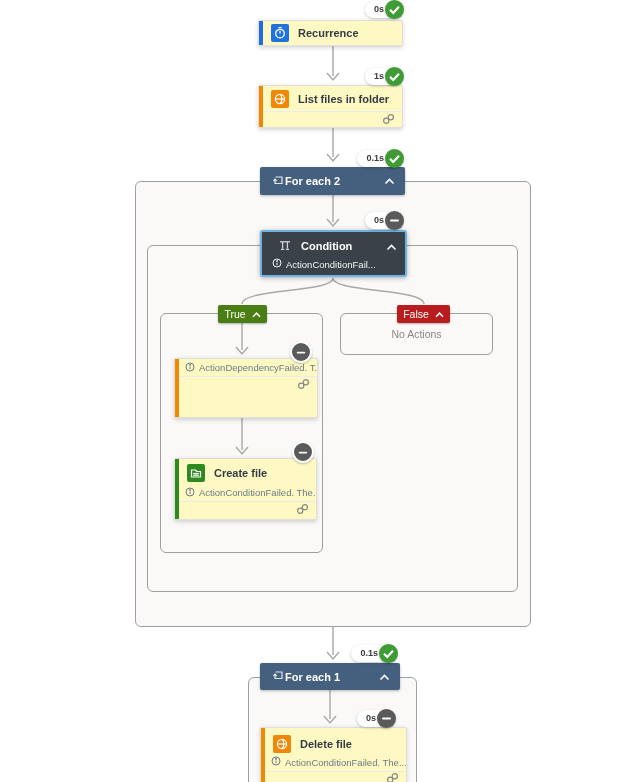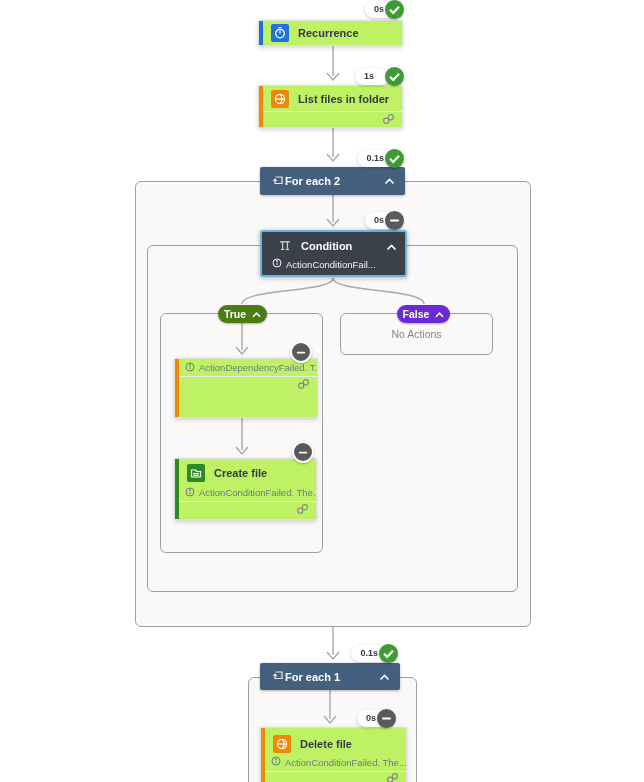--- a/index.html
+++ b/index.html
@@ -14,21 +14,21 @@
     border:1px solid #a19f9d; border-radius:6px; z-index:0;
   }
   .scope .empty-label {
     position:absolute; inset:0; display:flex; align-items:center; justify-content:center;
     color:#8a8886; font-size:10.5px;
   }
   
   svg.wires { position:absolute; left:0; top:0; z-index:1; pointer-events:none; }
   
   .card {
-    position:absolute; background:#bef264; z-index:2;
+    position:absolute; background:#fef9c3; z-index:2;
     border:1px solid #e1dfdd; border-radius:2px;
     box-shadow:0 1.5px 4px rgba(0,0,0,.16);
   }
   .card .accent { position:absolute; left:0; top:0; bottom:0; width:4px; }
   .acc-blue   { background:#1f6fde; }
   .acc-orange { background:#f08705; }
   .acc-green  { background:#2d8a21; }
   .title-row { display:flex; align-items:center; gap:9px; padding:0 8px 0 12px; }
   .conn-icon {
     width:18px; height:18px; border-radius:2px; flex:0 0 18px;
@@ -59,25 +59,25 @@
     position:absolute; z-index:2; background:#3a4148; color:#fff;
     border:2px solid #6cb2e2; border-radius:3px;
     box-shadow:0 1px 5px rgba(0,0,0,.3);
   }
   .cond .title-row { padding:5px 8px 2px 16px; }
   .cond .ctitle { flex:1; font-size:11px; font-weight:700; }
   .cond .msg-row { color:#f3f4f6; padding:1px 8px 0 10px; font-size:9.5px; }
   
   .branch-badge {
     position:absolute; z-index:2; display:flex; align-items:center; justify-content:center;
-    gap:6px; color:#fff; font-size:10.5px; font-weight:700; border-radius:9px;
+    gap:6px; color:#fff; font-size:10.5px; font-weight:400; border-radius:2px;
     box-shadow:0 1px 2px rgba(0,0,0,.3);
   }
   .br-true  { background:#4a7d13; }
-  .br-false { background:#6d28d9; }
+  .br-false { background:#b91c1c; }
   
   .badge { position:absolute; z-index:4; display:flex; align-items:center; }
   .badge .pill {
     background:#fff; height:17px; line-height:17px; border-radius:9px;
     padding:0 16px 0 9px; margin-right:-15px;
     font-size:9px; font-weight:700; color:#3b3b3b;
     box-shadow:0 1px 3px rgba(0,0,0,.22);
   }
   .circ {
     width:19px; height:19px; border-radius:50%; z-index:1;
@@ -159,21 +159,21 @@
     </div>
     <div class="footer" style="height:16px;">
       <span>
         <svg width="13" height="12" viewBox="0 0 13 12" fill="none" stroke="#8a8886" stroke-width="1.2">
           <circle cx="4.2" cy="7.8" r="2.6"></circle>
             <circle cx="8.8" cy="4.2" r="2.6"></circle>
         </svg>
       </span>
     </div>
   </div>
-  <div class="badge" style="right:240px; top:67px;gap:10px;">
+  <div class="badge" style="right:240px; top:67px;">
     <span class="pill">1s</span>
     <span class="circ green">
       <svg width="19" height="19" viewBox="0 0 19 19" fill="none" stroke="#fff" stroke-width="2.2">
         <polyline points="5,9.8 8.2,13 14,6.8"></polyline>
       </svg>
     </span>
   </div>
 
   <div class="scope-header" style="left:260px; top:167px; width:145px; height:28px;">
     <span>

